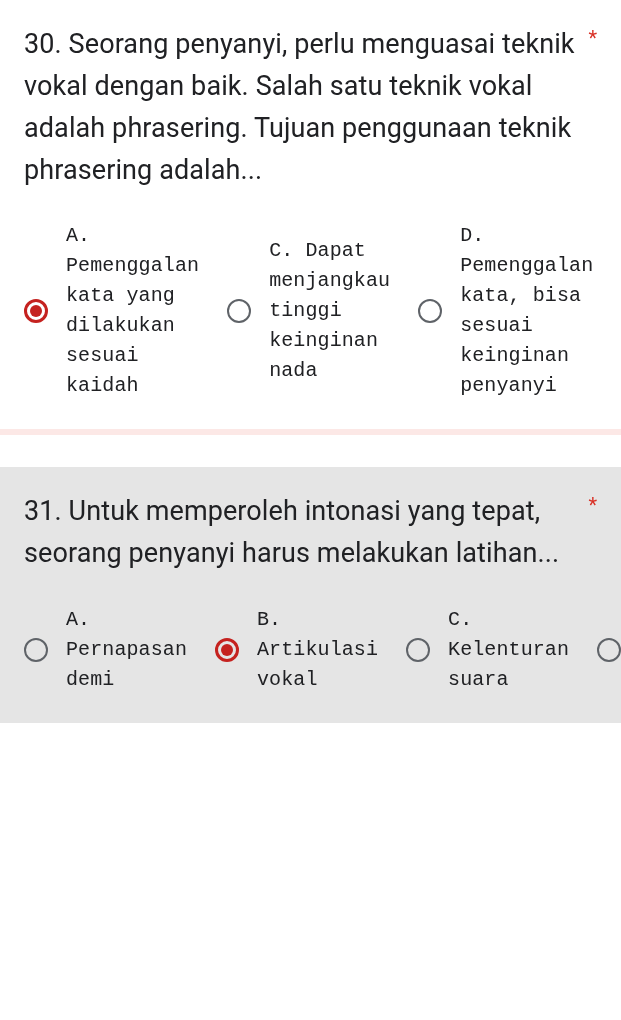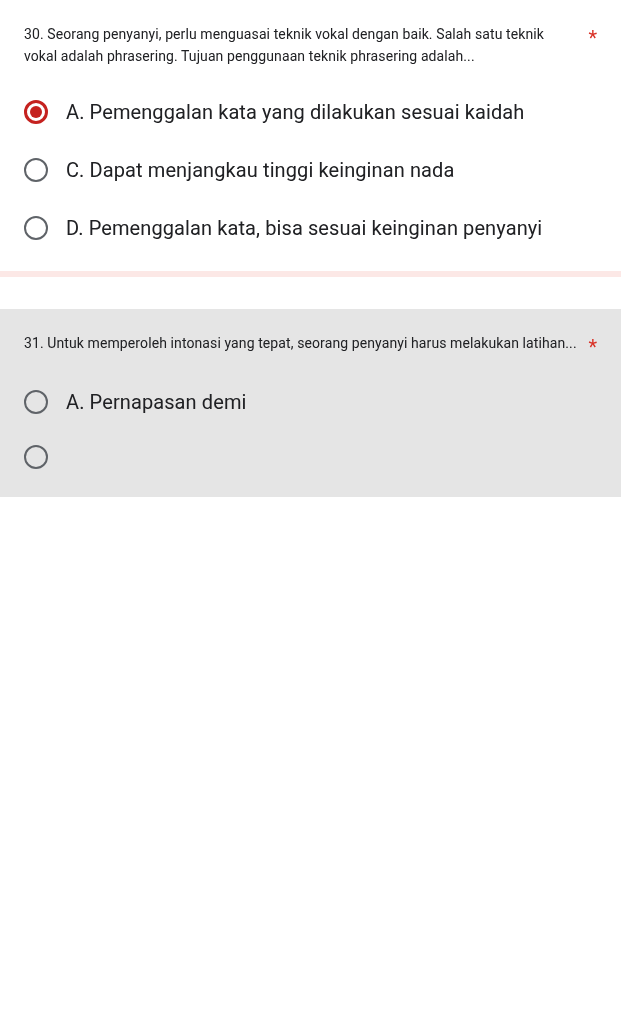--- a/index.html
+++ b/index.html
@@ -21,37 +21,38 @@
     background: #ffffff;
     box-shadow: 0 6px 0 0 #fce8e6;
     margin-bottom: 38px;
   }
   .q-header {
     display: flex;
     align-items: flex-start;
     margin-bottom: 30px;
   }
   .q-text {
-    font-size: 14px;
+    font-size: 27px;
     line-height: 1.55;
     color: #202124;
     letter-spacing: 0.1px;
     flex: 1;
   }
   .required {
     color: #d93025;
     font-size: 20px;
     margin-left: 8px;
     line-height: 1;
     padding-top: 4px;
   }
   .options {
     display: flex;
-    flex-direction: column;
+    flex-direction: row;
     gap: 28px;
+    font-family: Liberation Mono, monospace;
   }
   .option {
     display: flex;
     align-items: center;
     gap: 18px;
     cursor: pointer;
   }
   .radio {
     width: 24px;
     height: 24px;
@@ -132,18 +133,31 @@
     <div class="required">*</div>
   </div>
   <div class="options">
     <label class="option">
       <span class="radio">
         <span class="radio-outer"></span>
       </span>
       <span class="option-label">A.  Pernapasan demi</span>
     </label>
     <label class="option">
+      <span class="radio selected">
+        <span class="radio-outer"></span>
+          <span class="radio-inner"></span>
+      </span>
+      <span class="option-label">B.  Artikulasi vokal</span>
+    </label>
+    <label class="option">
+      <span class="radio">
+        <span class="radio-outer"></span>
+      </span>
+      <span class="option-label">C.  Kelenturan suara</span>
+    </label>
+    <label class="option">
       <span class="radio">
         <span class="radio-outer"></span>
       </span>
     </label>
   </div>
 </div>
 
 </body></html>

